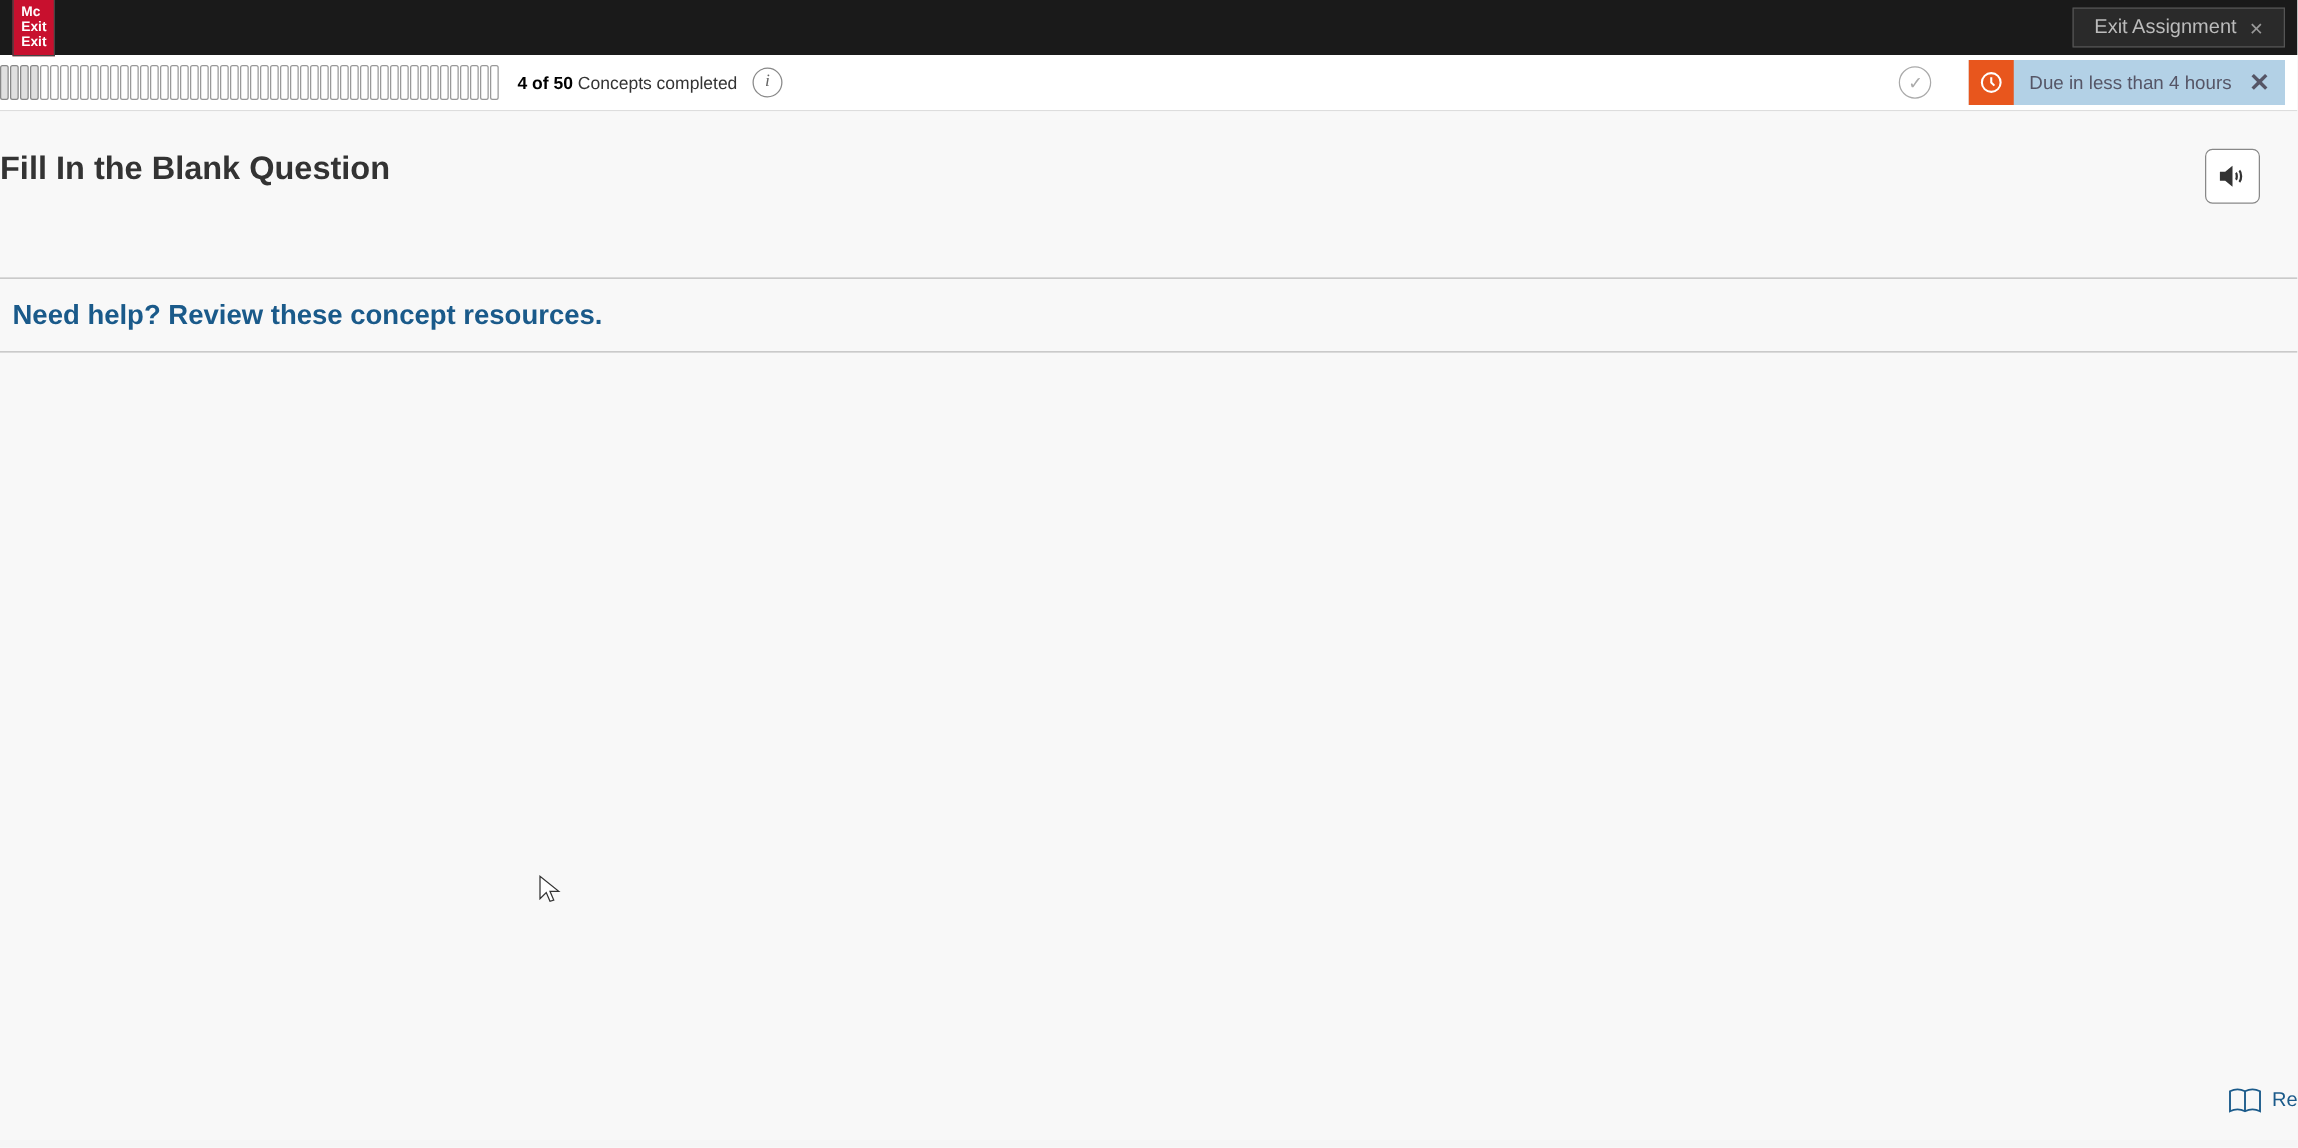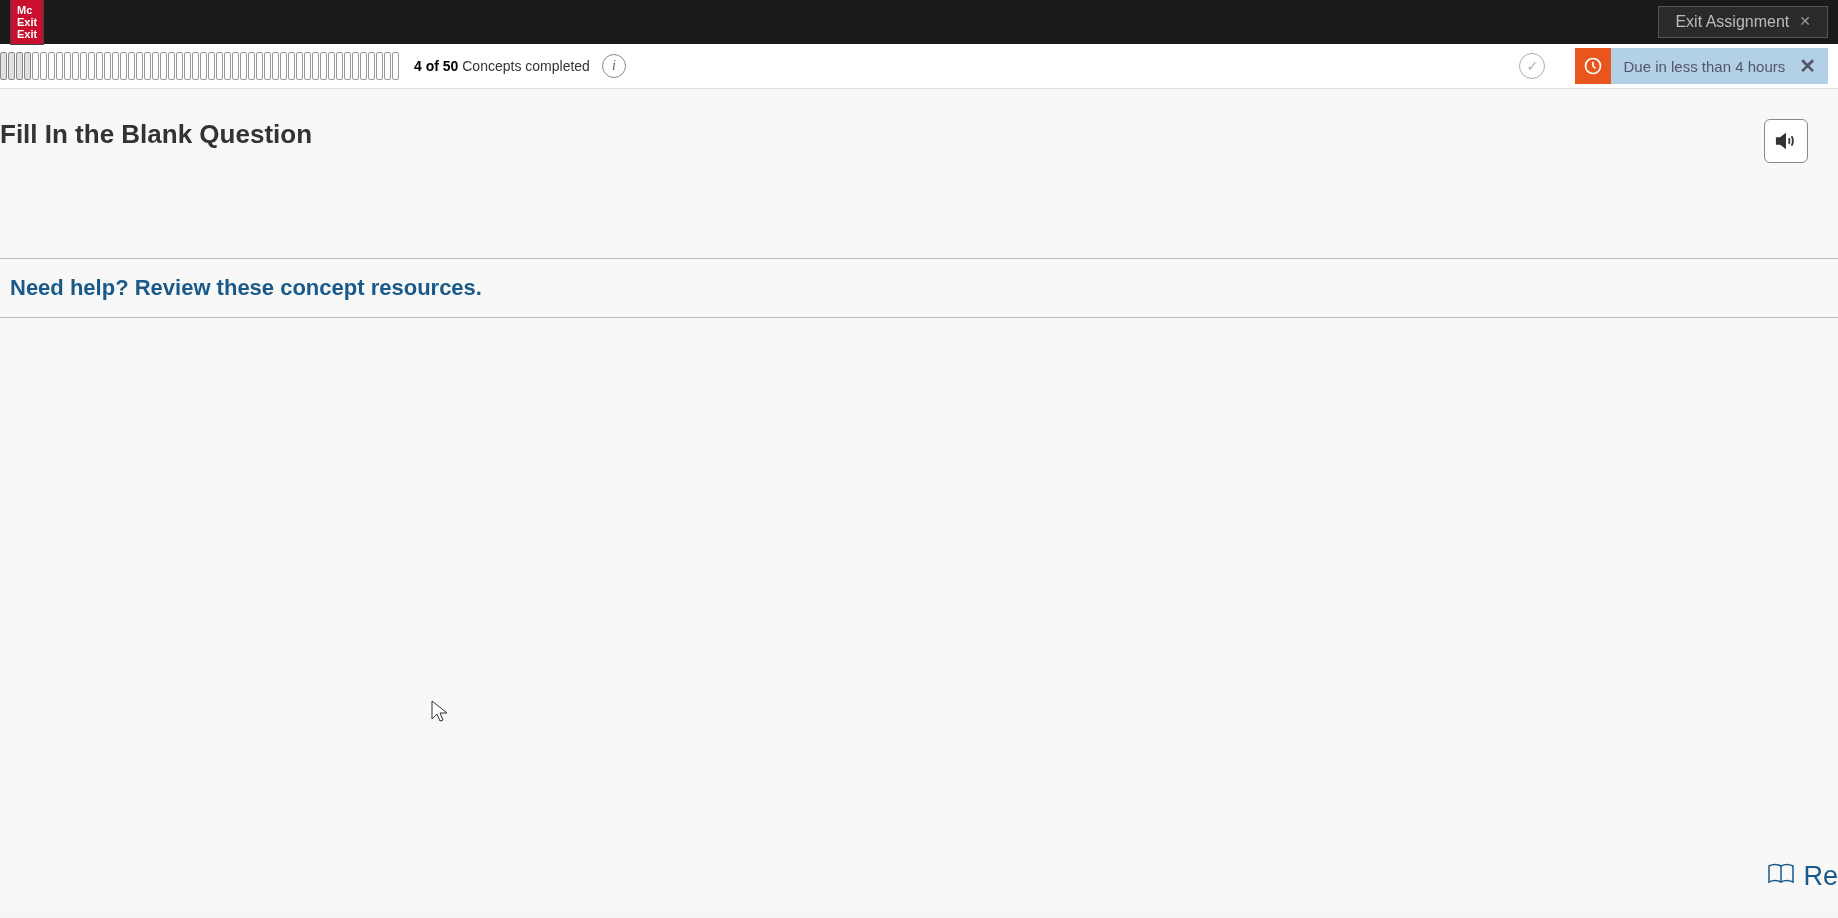--- a/index.html
+++ b/index.html
@@ -31,21 +31,21 @@
       line-height: 1.1;
       border: 1px solid #444;
     }
     .exit-assignment {
       background: #2a2a2a;
       color: #bbb;
       border: 1px solid #555;
       padding: 6px 16px;
       font-size: 16px;
       display: flex;
-      align-items: flex-start;
+      align-items: flex-end;
       gap: 10px;
       cursor: pointer;
     }
     .exit-assignment .close-x {
       color: #999;
       font-size: 14px;
     }
     .progress-bar-section {
       background: #fff;
       height: 45px;
@@ -181,40 +181,40 @@
       width: 230px;
       height: 40px;
       border: 1.5px solid #999;
       background: #fff;
       vertical-align: middle;
       margin: 0 6px;
       padding: 4px 8px;
       font-size: 20px;
     }
     .help-section {
-      margin-top: 108px;
+      margin-top: 72px;
       border-top: 1.5px solid #bbb;
       border-bottom: 1.5px solid #bbb;
       padding: 16px 0;
     }
     .help-text {
       font-size: 22px;
       font-weight: bold;
       color: #1a5a8a;
       padding-left: 10px;
     }
     .bottom-right {
       position: absolute;
       bottom: 20px;
       right: 0;
       display: flex;
-      align-items: flex-start;
+      align-items: center;
       gap: 8px;
       color: #1a5a8a;
-      font-size: 27px;
+      font-size: 16px;
       padding-right: 0;
     }
     .book-icon {
       display: inline-block;
       width: 28px;
       height: 22px;
     }
     .cursor {
       position: absolute;
       left: 430px;

